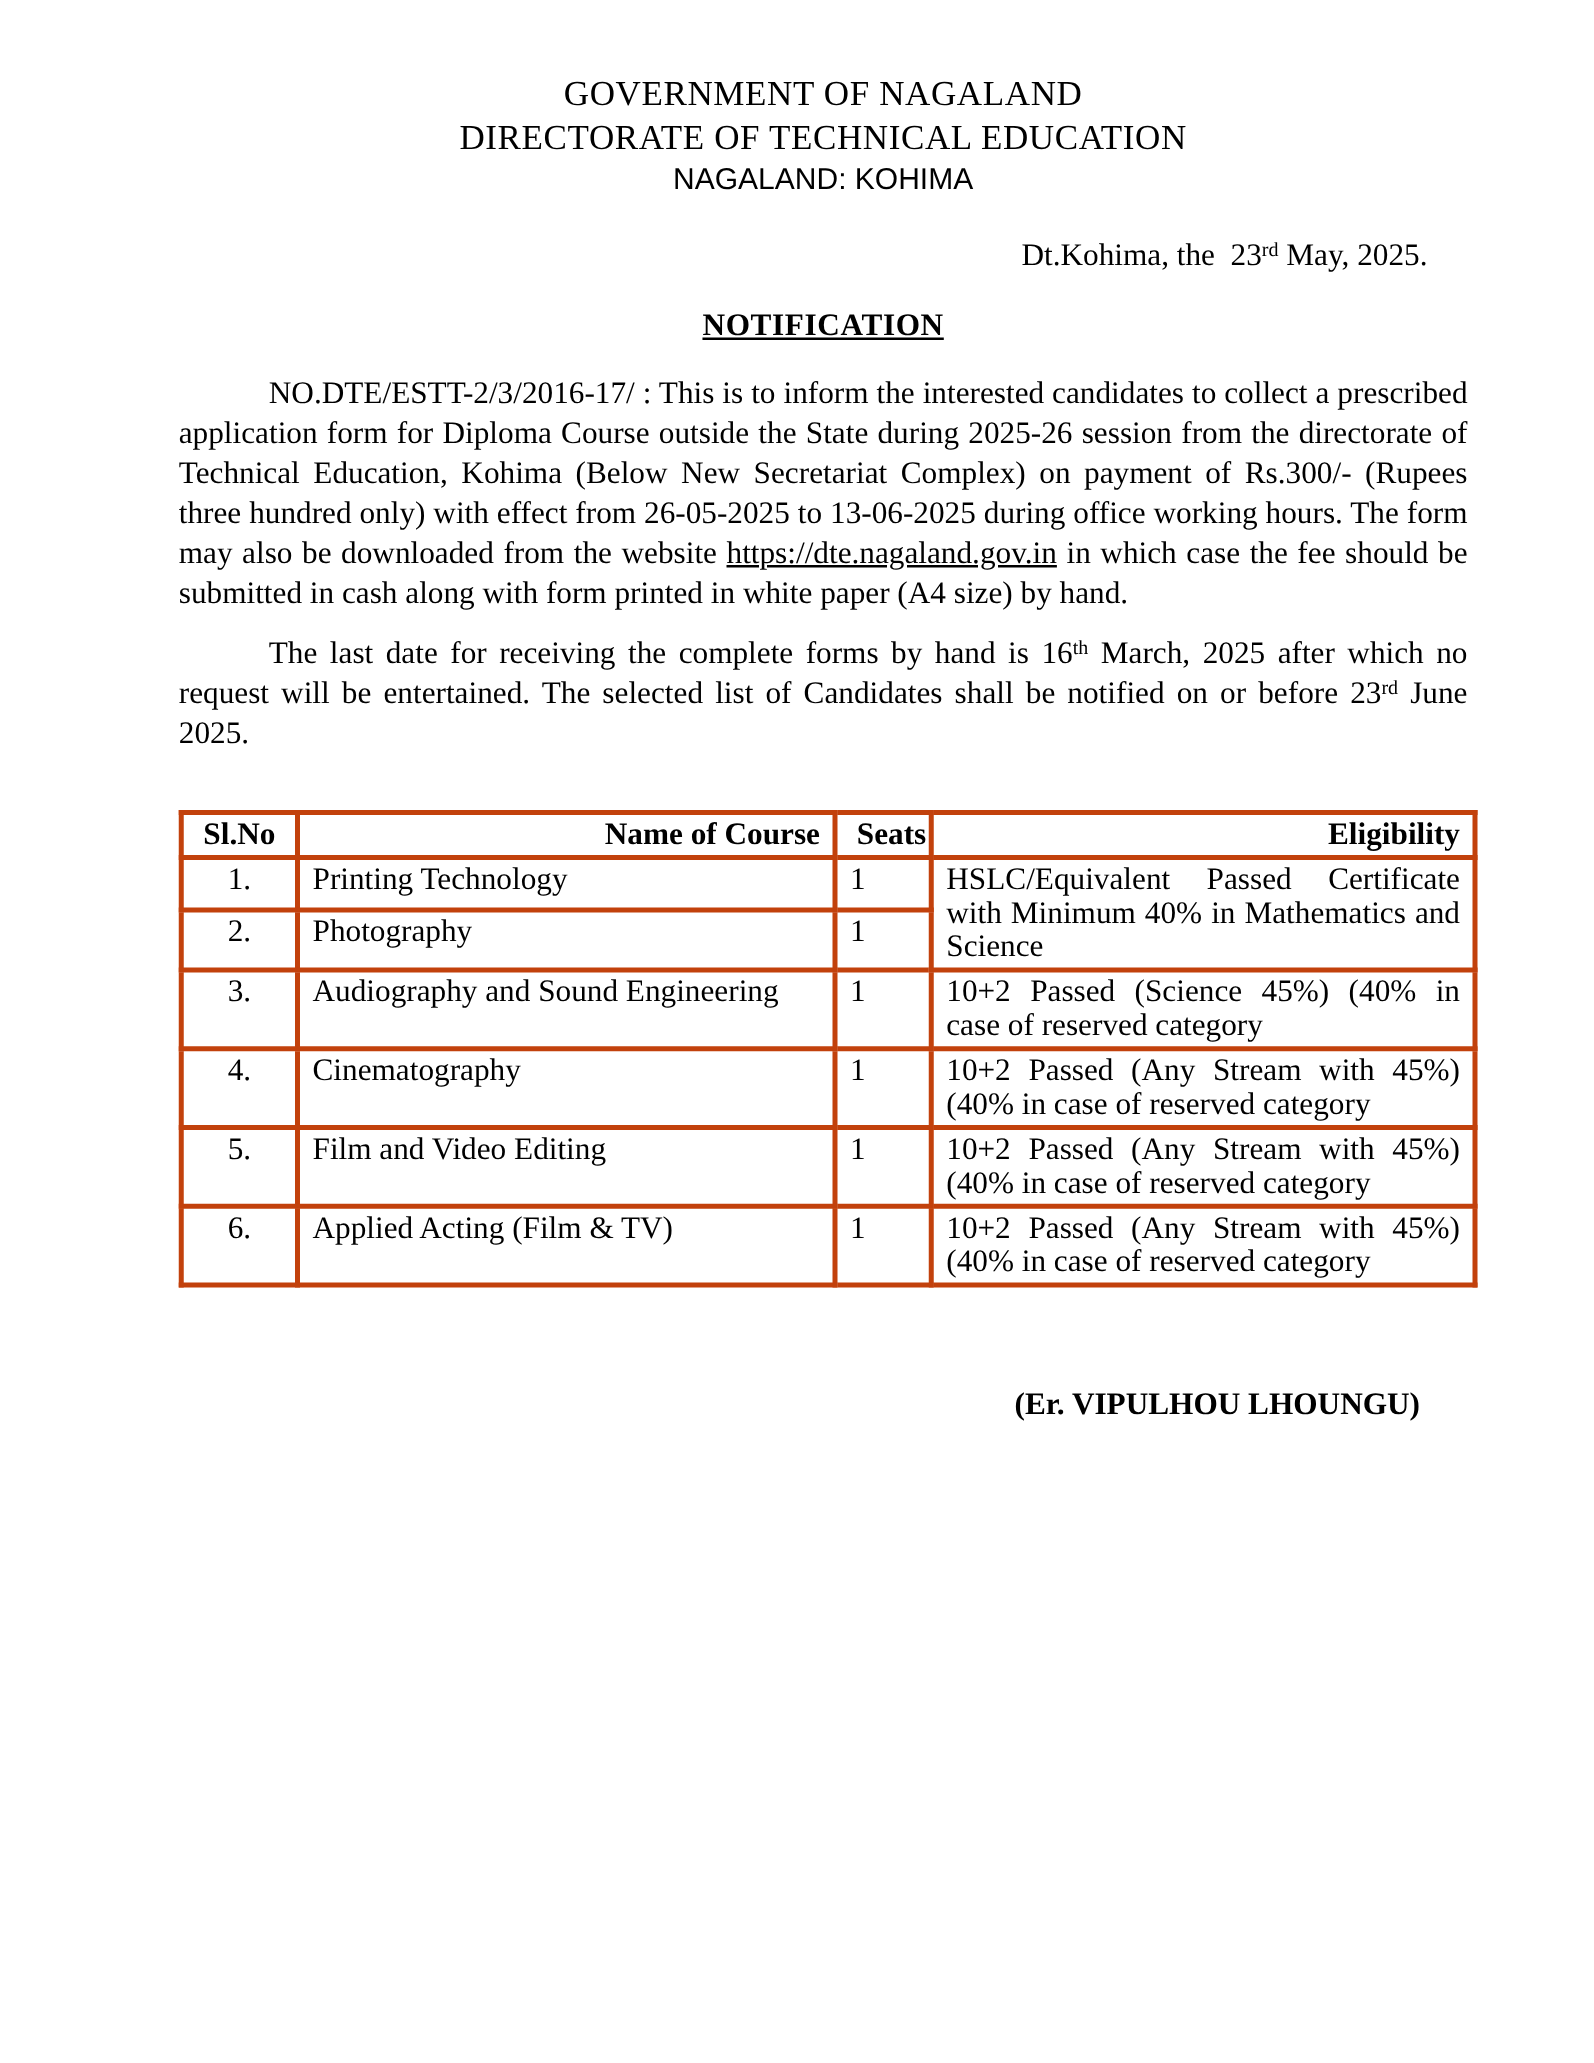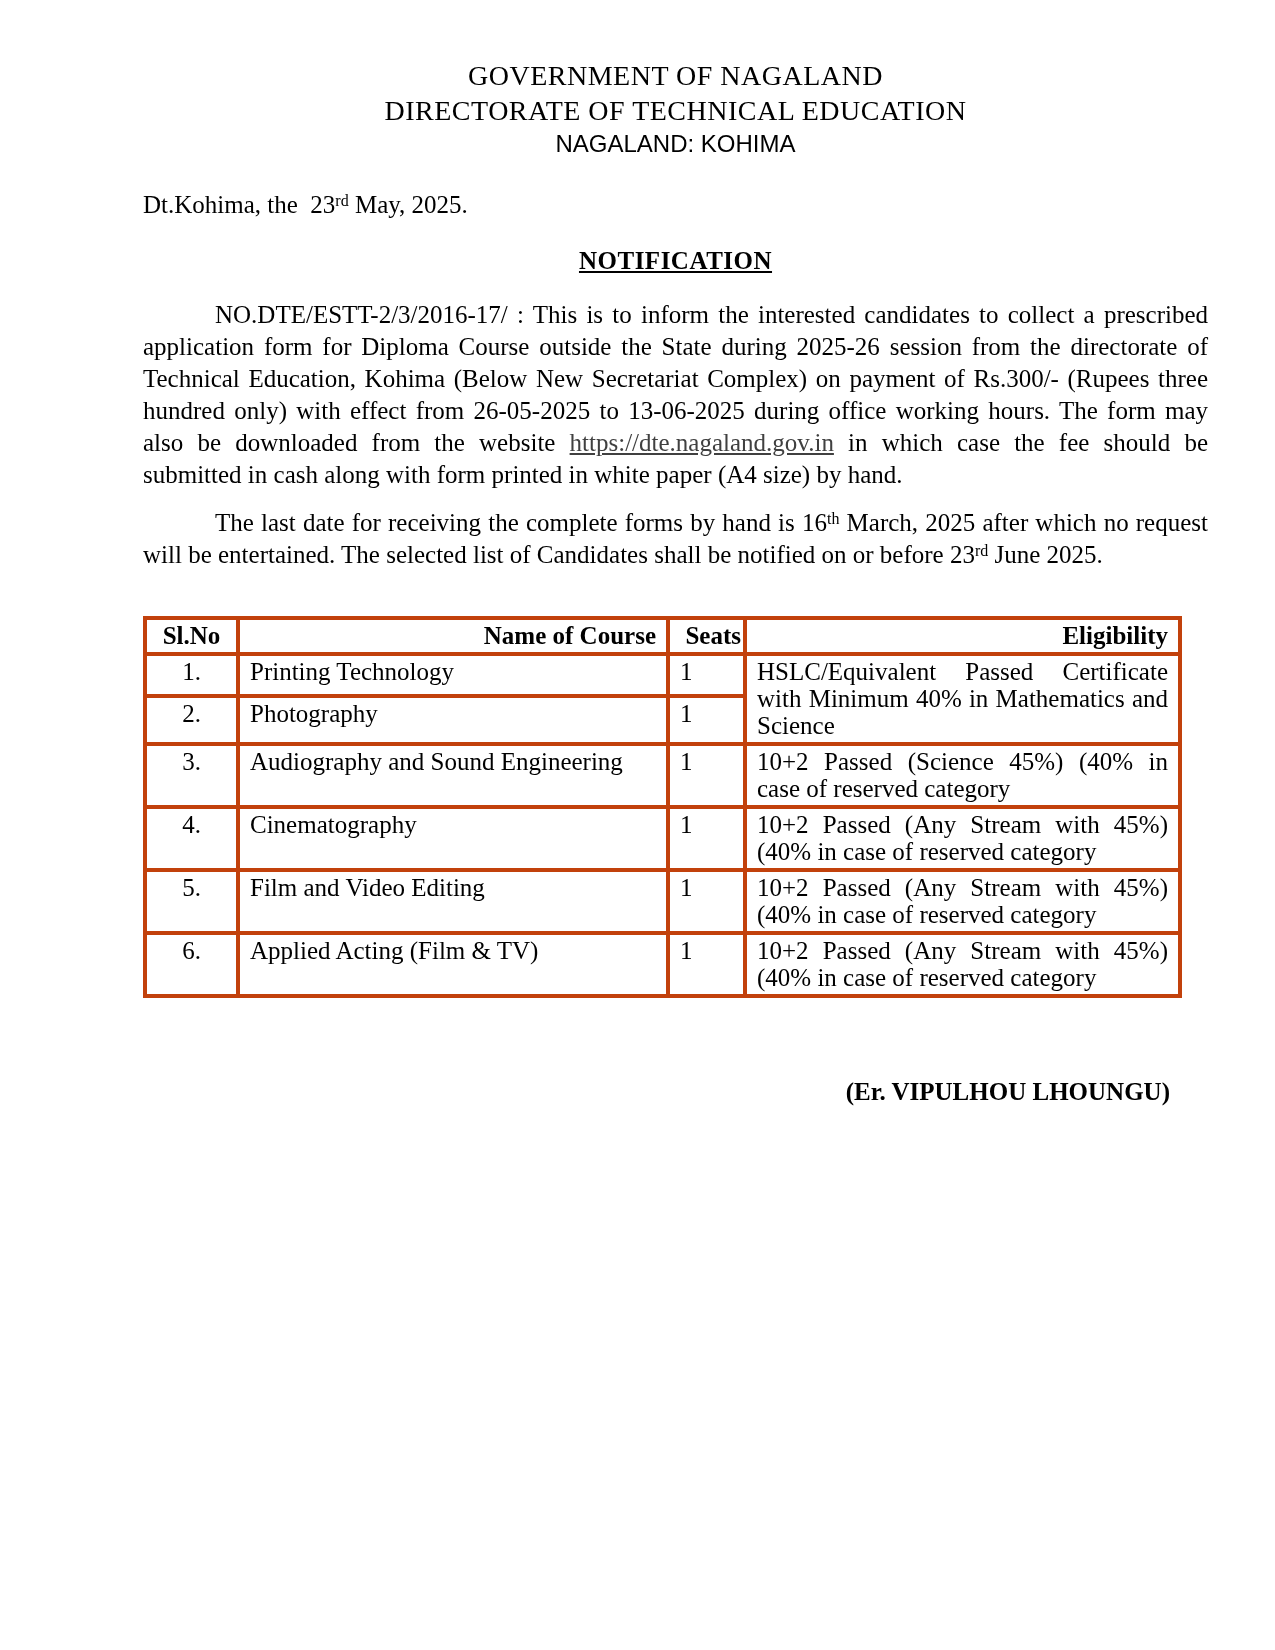--- a/index.html
+++ b/index.html
@@ -5,35 +5,35 @@
   * { margin: 0; padding: 0; box-sizing: border-box; }
   html, body { background: #ffffff; }
   body {
     width: 1275px; height: 1650px;
     font-family: "Liberation Serif", "DejaVu Serif", serif;
     color: #000000;
     position: relative;
     overflow: hidden;
   }
   .page {
-    padding: 58px 67px 0 143px;
+    padding: 58px 101px 0 143px;
     width: 1275px;
   }
   .doc-header { text-align: center; }
   .hdr-line1, .hdr-line2 {
     font-size: 28px; line-height: 35px; font-weight: normal;
     letter-spacing: 0.5px;
   }
   .hdr-line3 {
     font-family: "Liberation Sans", sans-serif;
     font-size: 24px; line-height: 31px; font-weight: normal;
   }
   .date-line {
     margin-top: 30px;
-    text-align: left;
+    text-align: right;
     padding-right: 32px;
     font-size: 25px; line-height: 32px;
     white-space: pre-wrap;
   }
   sup.sp {
     font-size: 16px;
     vertical-align: 0.45em;
     line-height: 0;
   }
   .notif-title {
@@ -45,21 +45,21 @@
     letter-spacing: 0.5px;
   }
   .para {
     font-size: 25px; line-height: 32px;
     text-align: justify;
     text-indent: 72px;
   }
   .para1 { margin-top: 22px; }
   .para2 { margin-top: 16px; }
   .para a {
-    color: #404040;
+    color: #000000;
     text-decoration: underline;
   }
   table.courses {
     margin-top: 45px;
     border-collapse: collapse;
     table-layout: fixed;
     width: 1035px;
     font-size: 25px;
   }
   table.courses td, table.courses th {

